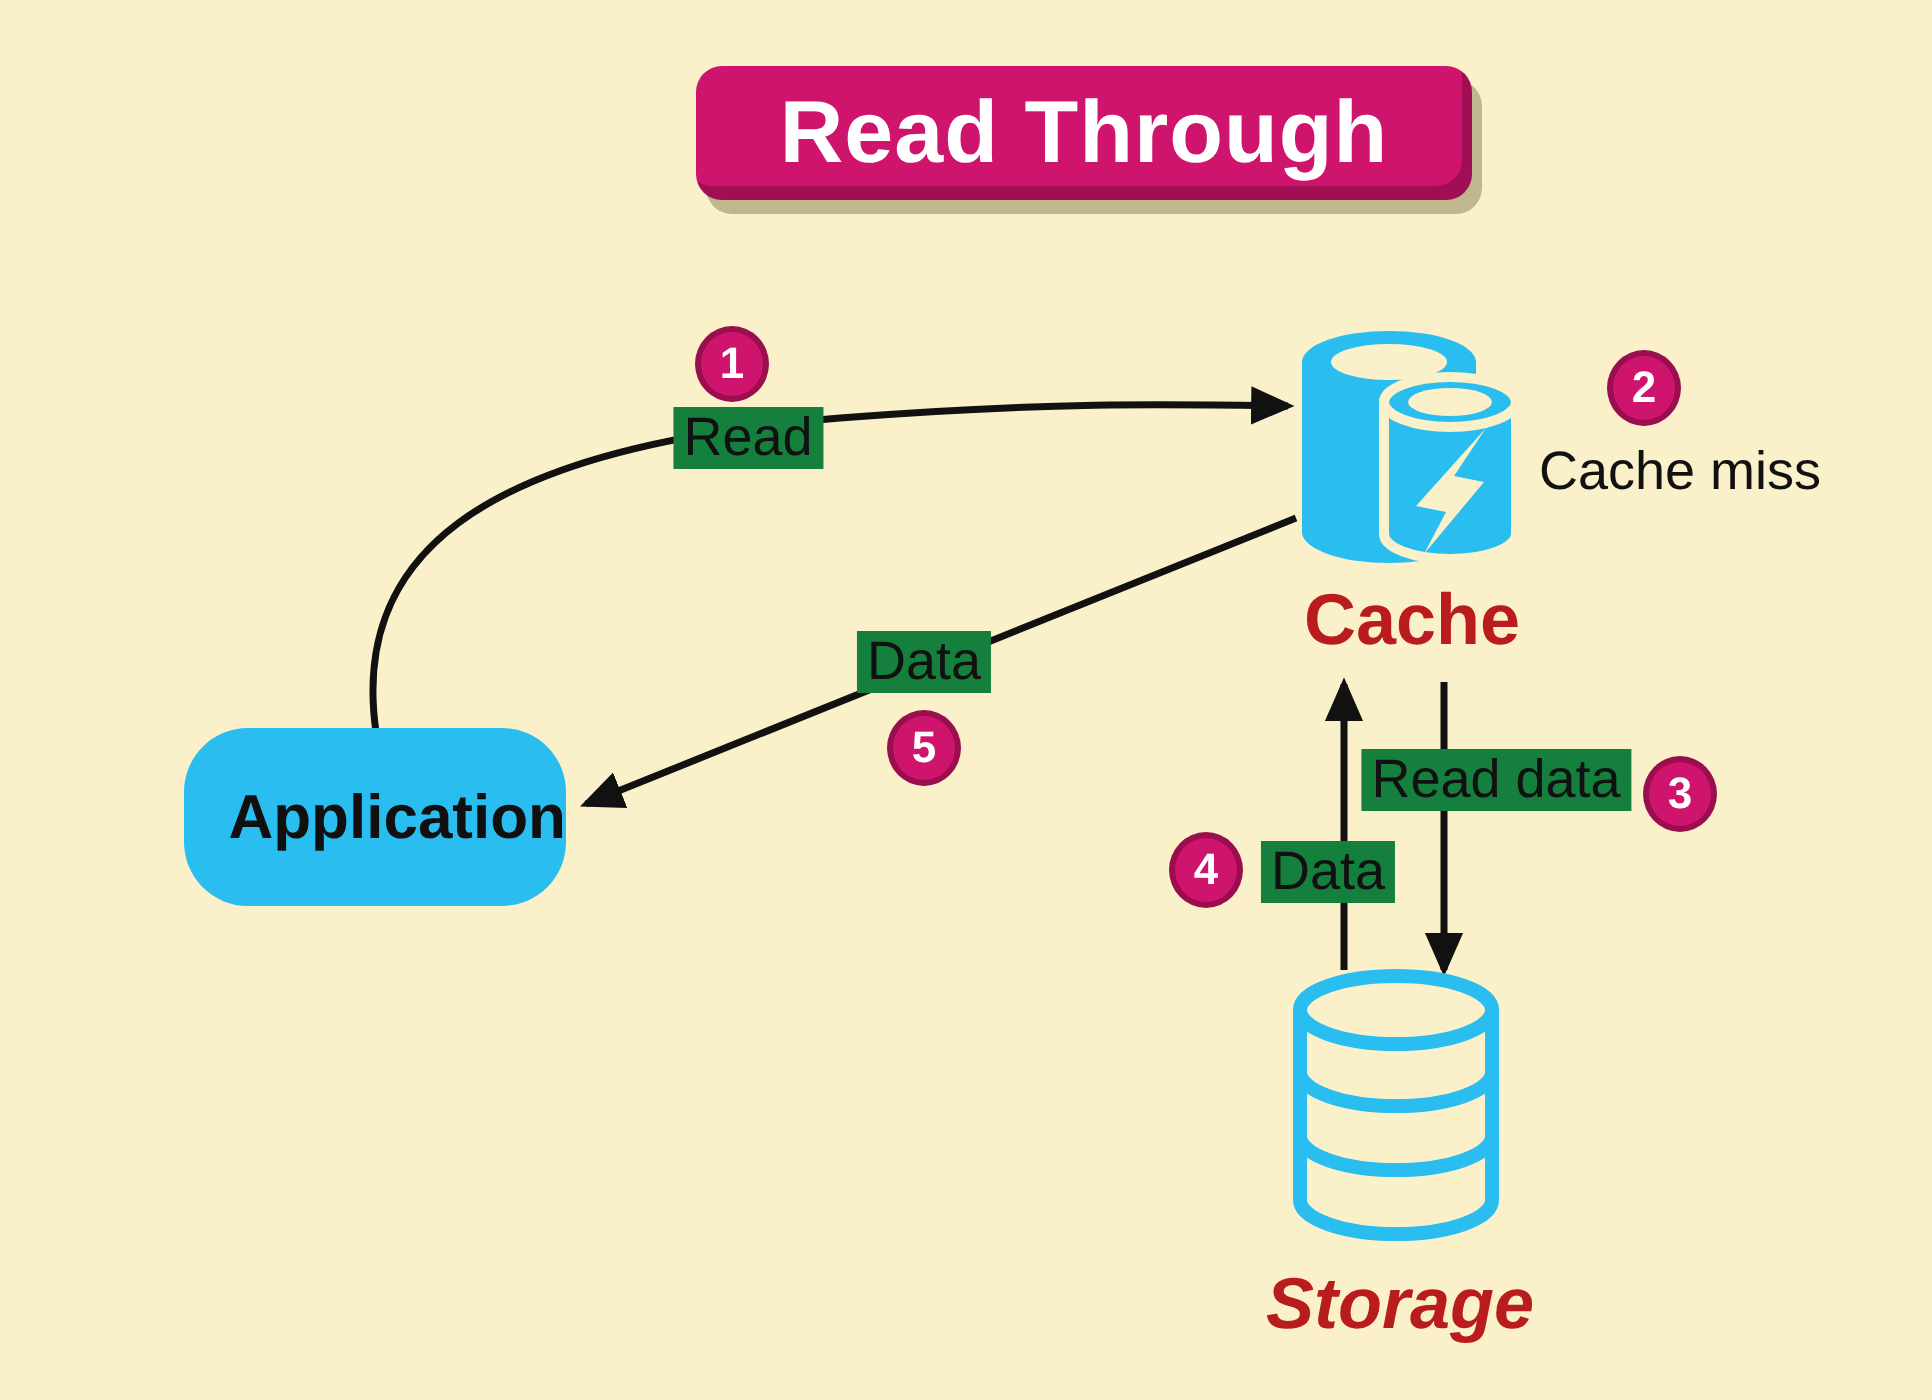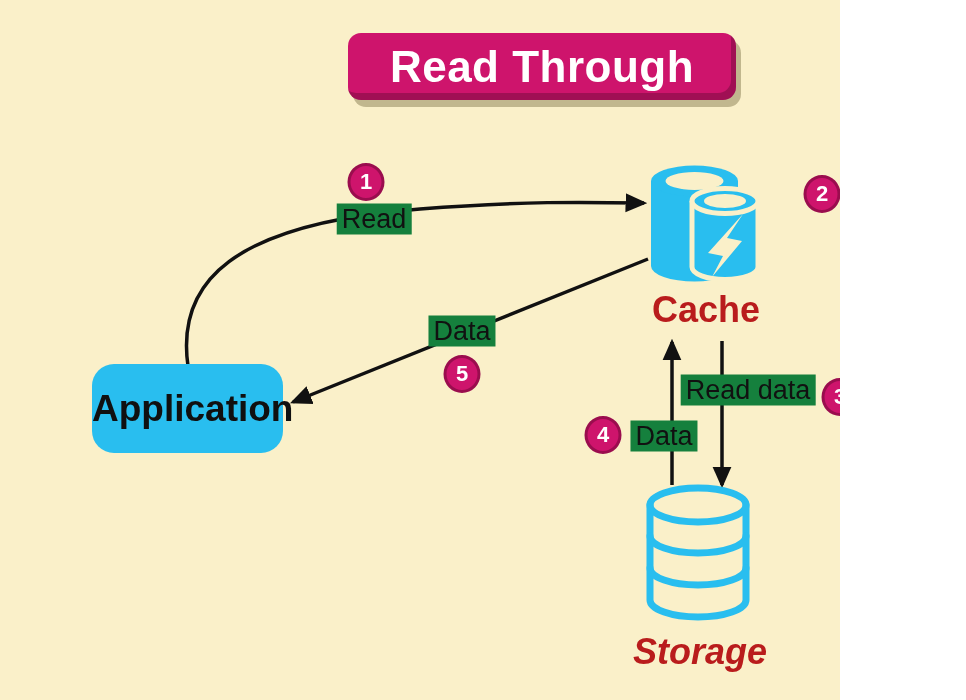--- a/index.html
+++ b/index.html
@@ -1,18 +1,18 @@
 <!DOCTYPE html>
 <html><head>
 <meta charset="utf-8">
 <style>
   html, body { margin: 0; padding: 0; }
   .canvas {
     position: relative;
-    width: 840px;
+    width: 966px;
     height: 700px;
     background: #FAF0C9;
     font-family: "Liberation Sans", sans-serif;
     overflow: hidden;
   }
   .layer-svg {
     position: absolute;
     left: 0; top: 0;
     width: 966px; height: 700px;
     z-index: 1;
@@ -30,25 +30,25 @@
     letter-spacing: 0.5px;
     box-shadow: 5px 7px 0 rgba(125, 112, 72, 0.45),
                 inset -5px -7px 0 rgba(0, 0, 0, 0.22);
     z-index: 3;
   }
   .app-box {
     position: absolute;
     left: 92px; top: 364px;
     width: 191px; height: 89px;
     background: #29BEEF;
-    border-radius: 22px;
-    display: flex; align-items: center; justify-content: flex-start;
+    border-radius: 32px;
+    display: flex; align-items: center; justify-content: flex-end;
     color: #101010;
     font-weight: bold;
-    font-size: 37px;
+    font-size: 31px;
     z-index: 2;
   }
   .badge {
     position: absolute;
     width: 37px; height: 38px;
     box-sizing: border-box;
     border-radius: 50%;
     background: #CE146C;
     border: 3px solid #9A0D4E;
     color: #ffffff;
@@ -126,17 +126,18 @@
   <div class="lbl node-label" style="left:706px; top:310px;">Cache</div>
   <div class="lbl node-label" style="left:700px; top:652px;font-style:italic;">Storage</div>
 
   <div class="badge" style="left:366px; top:182px;">1</div>
   <div class="badge" style="left:822px; top:194px;">2</div>
   <div class="badge" style="left:840px; top:397px;">3</div>
   <div class="badge" style="left:603px; top:435px;">4</div>
   <div class="badge" style="left:462px; top:374px;">5</div>
 
   <div class="lbl cutbg" style="left:374px; top:219px;">Read</div>
+  <div class="lbl" style="left:840px; top:236px;">Cache miss</div>
   <div class="lbl cutbg" style="left:748px; top:390px;">Read data</div>
   <div class="lbl cutbg" style="left:664px; top:436px;">Data</div>
   <div class="lbl cutbg" style="left:462px; top:331px;">Data</div>
 
 </div>
 
 </body></html>

